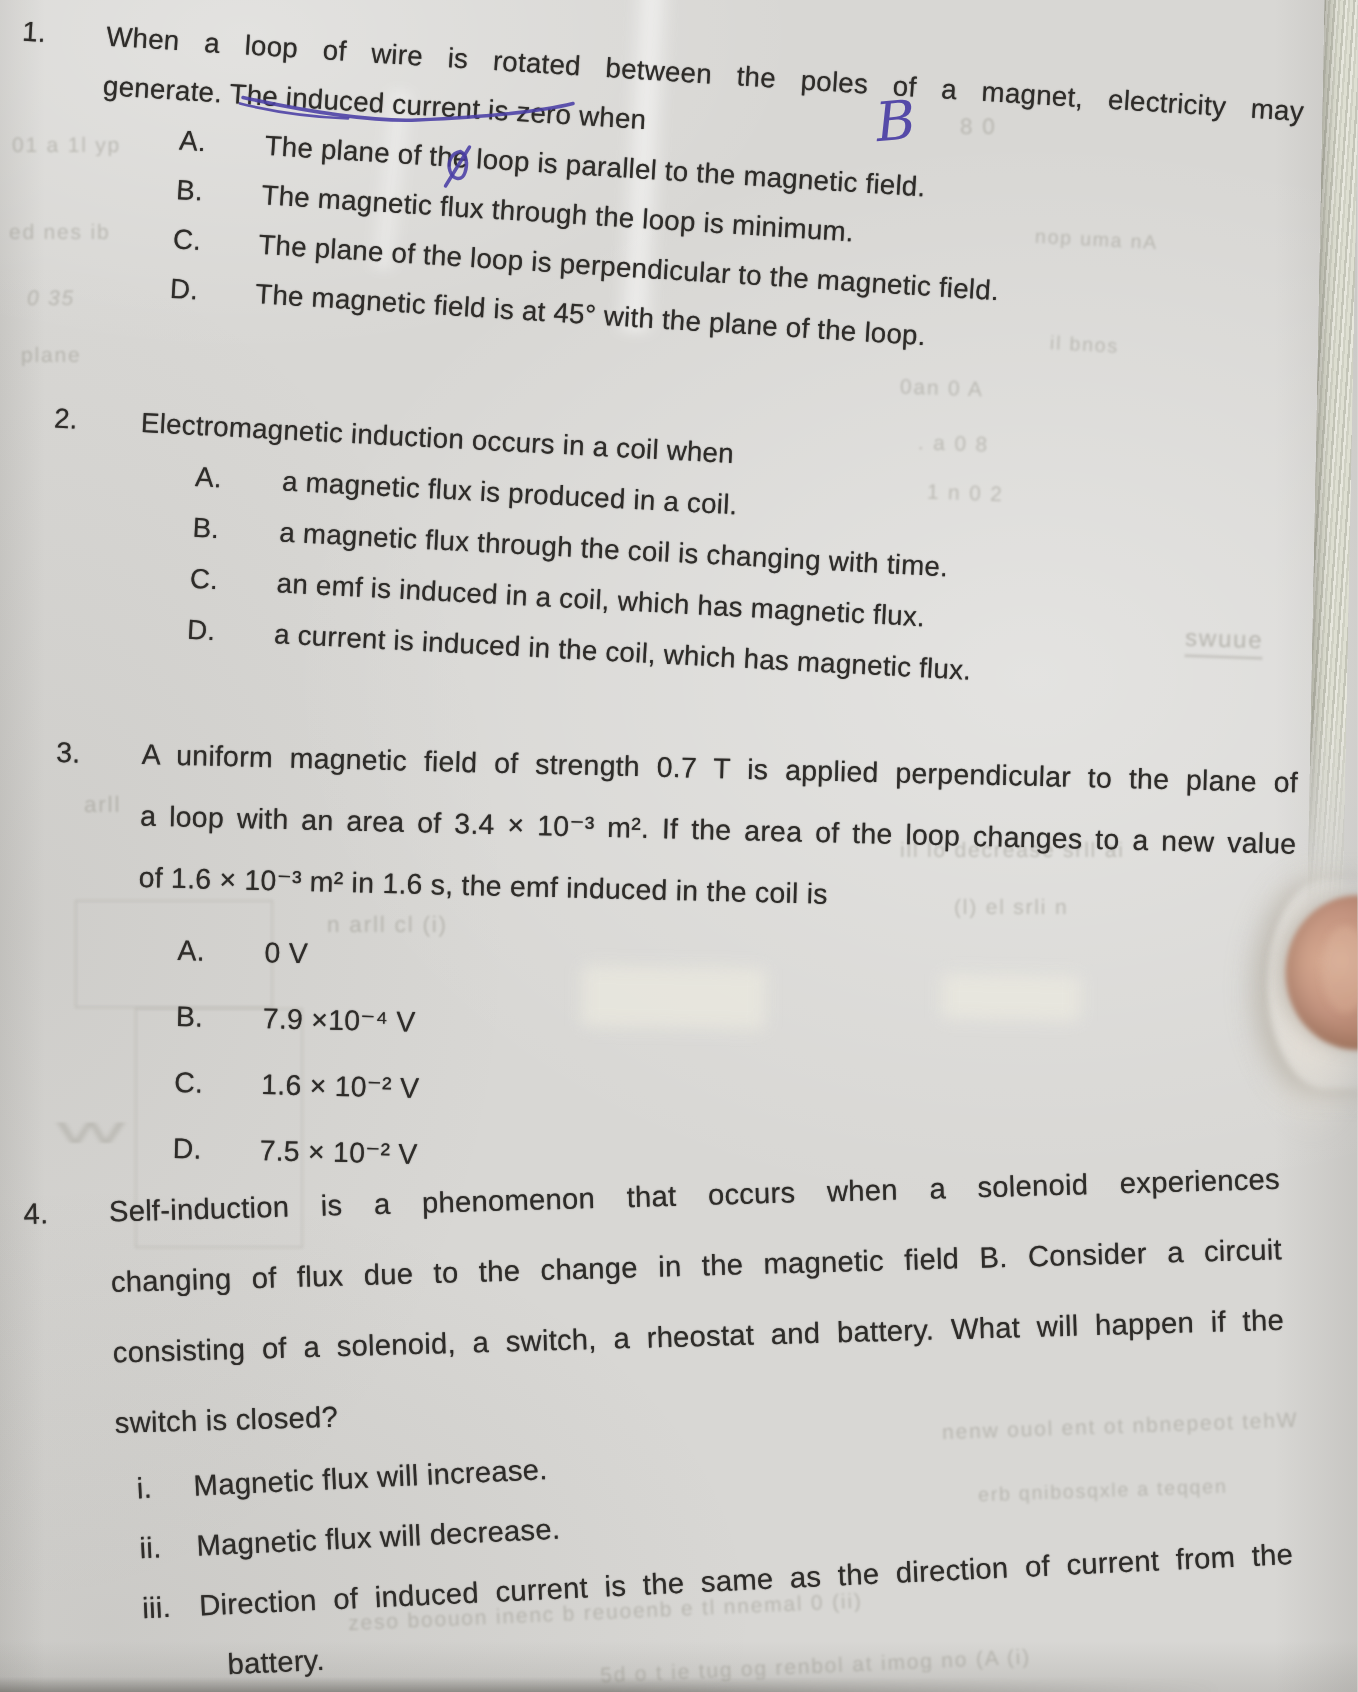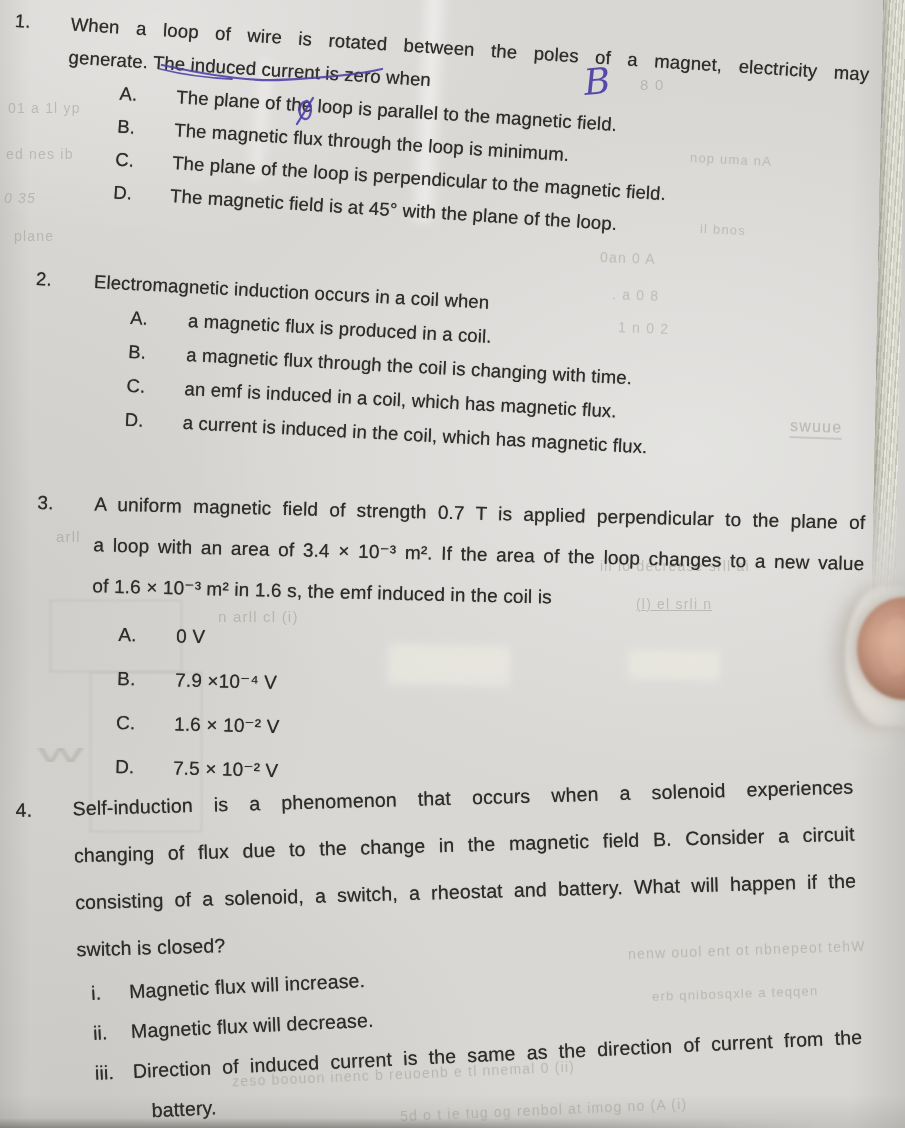--- a/index.html
+++ b/index.html
@@ -107,34 +107,34 @@
   .gpatch{position:absolute;background:rgba(239,236,225,0.6);filter:blur(5px);}
 </style>
 </head>
 <body>
 
 <div class="shading"></div>
 <div class="crease1"></div>
 <div class="crease2"></div>
 
 <span class="ghost" style="left:640px;top:76px;font-size:15px;">8 0</span>
-<span class="ghost" style="left:8px;top:100px;">01 a 1l  yp</span>
+<span class="ghost" style="left:8px;top:88px;">01 a 1l  yp</span>
 <span class="ghost" style="left:6px;top:146px;">ed nes ib</span>
-<span class="ghost" style="left:4px;top:190px;font-style:italic;">0 35</span>
+<span class="ghost" style="left:18px;top:190px;font-style:italic;">0 35</span>
 <span class="ghost" style="left:14px;top:228px;">plane</span>
 <span class="ghost" style="left:690px;top:152px;font-size:13px;transform:rotate(3deg);">nop uma nA</span>
 <span class="ghost" style="left:700px;top:222px;font-size:13px;transform:rotate(3deg);">il bnos</span>
 <span class="ghost" style="left:600px;top:250px;transform:rotate(2deg);">0an 0  A</span>
 <span class="ghost" style="left:612px;top:287px;transform:rotate(2deg);">. a 0  8</span>
 <span class="ghost" style="left:618px;top:320px;transform:rotate(2deg);">1 n 0  2</span>
 <span class="ghost gund" style="left:790px;top:418px;font-size:16px;transform:rotate(2deg);opacity:0.5;">swuue</span>
 <span class="ghost" style="left:56px;top:528px;font-size:15px;">arll</span>
 <span class="ghost" style="left:218px;top:608px;font-size:15px;">n arll cl (i)</span>
 <span class="ghost" style="left:600px;top:558px;font-size:14px;">ill lo decrease srll ai</span>
-<span class="ghost" style="left:636px;top:596px;font-size:14px;text-decoration:underline;">(l) el srli  n</span>
+<span class="ghost" style="left:636px;top:596px;font-size:14px;">(l) el srli  n</span>
 <span class="ghost" style="left:52px;top:738px;font-size:26px;transform:scaleX(2.4);opacity:0.3;">w</span>
 <span class="ghost" style="left:628px;top:942px;transform:rotate(-2deg);">nenw ouol ent ot nbnepeot tehW</span>
 <span class="ghost" style="left:652px;top:986px;font-size:13px;transform:rotate(-2deg);">erb  qnibosqxle  a  teqqen</span>
 <span class="ghost" style="left:232px;top:1066px;transform:rotate(-2.5deg);">zeso boouon inenc b reuoenb e tl nnemal  0 (ii)</span>
 <span class="ghost" style="left:400px;top:1102px;transform:rotate(-2.5deg);">5d o t  ie  tug og  renbol  at  imog no  (A (i)</span>
 <div class="gbox" style="left:50px;top:600px;width:130px;height:70px;"></div>
 <div class="gbox" style="left:90px;top:672px;width:110px;height:158px;"></div>
 <div class="gpatch" style="left:388px;top:645px;width:122px;height:40px;transform:rotate(1deg);"></div>
 <div class="gpatch" style="left:628px;top:650px;width:92px;height:30px;transform:rotate(1deg);"></div>
 

